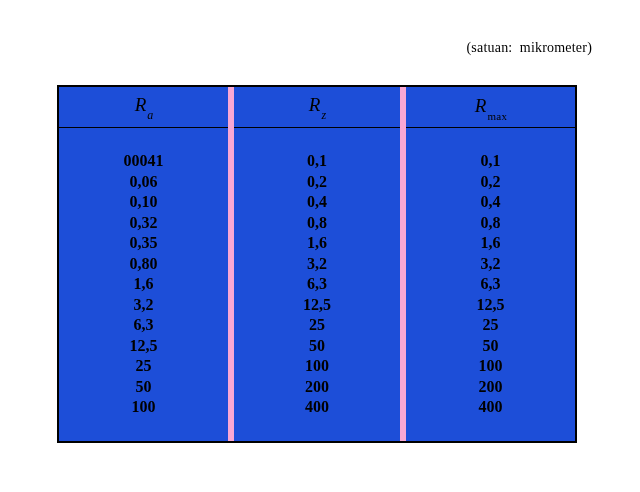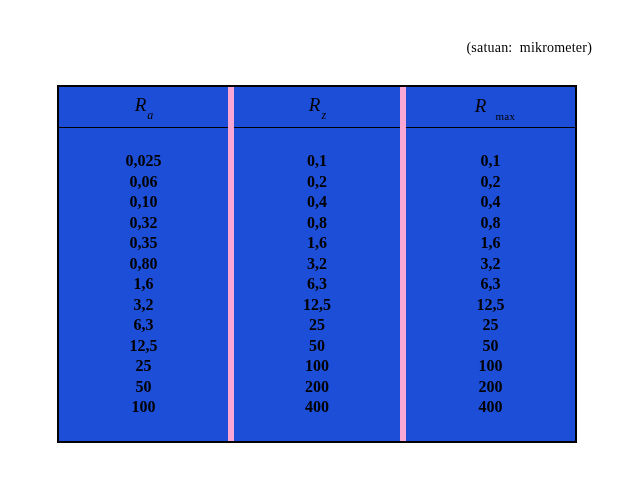--- a/index.html
+++ b/index.html
@@ -72,21 +72,21 @@
     position: relative;
     top: 3px;
     left: 1px;
   }
   .hdr .sub-up {
     font-size: 11px;
     font-style: normal;
     vertical-align: sub;
     position: relative;
     top: 3px;
-    left: 9px;
+    left: 1px;
     letter-spacing: 0.3px;
   }
   .body-cell {
     font-size: 16px;
     font-family: "Liberation Serif", serif;
     font-weight: bold;
     line-height: 20.5px;
     padding-top: 12px;
     padding-bottom: 10px;
   }
@@ -113,21 +113,21 @@
           </th>
           <th class="col-sep">
             <span class="hdr"><span>R</span><span class="sub-up">max</span></span>
           </th>
         </tr>
       </thead>
       <tbody>
         <tr>
           <td class="body-cell">
             <div class="num-list">
-              <div>0,025</div>
+              <div>00041</div>
               <div>0,06</div>
               <div>0,10</div>
               <div>0,32</div>
               <div>0,35</div>
               <div>0,80</div>
               <div>1,6</div>
               <div>3,2</div>
               <div>6,3</div>
               <div>12,5</div>
               <div>25</div>

